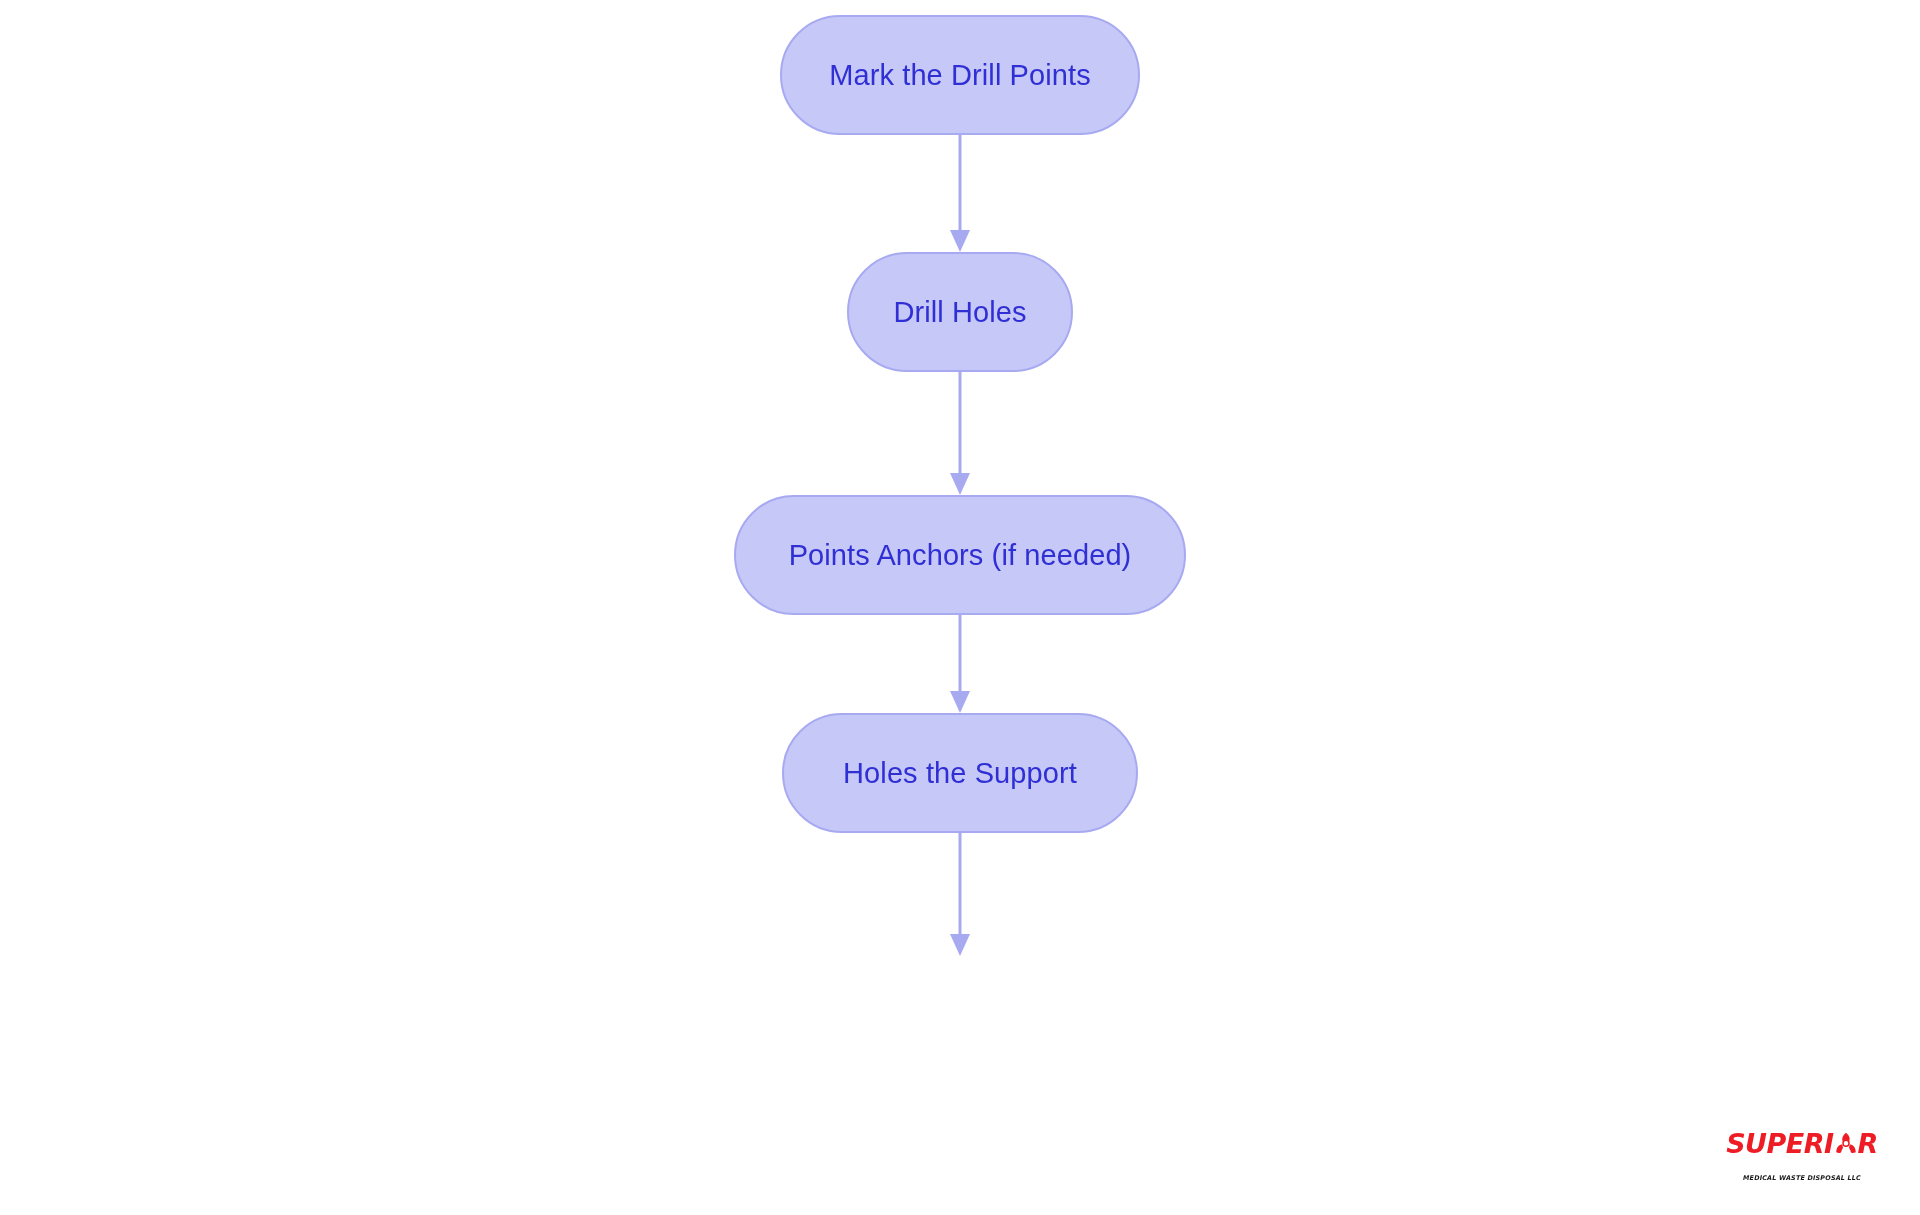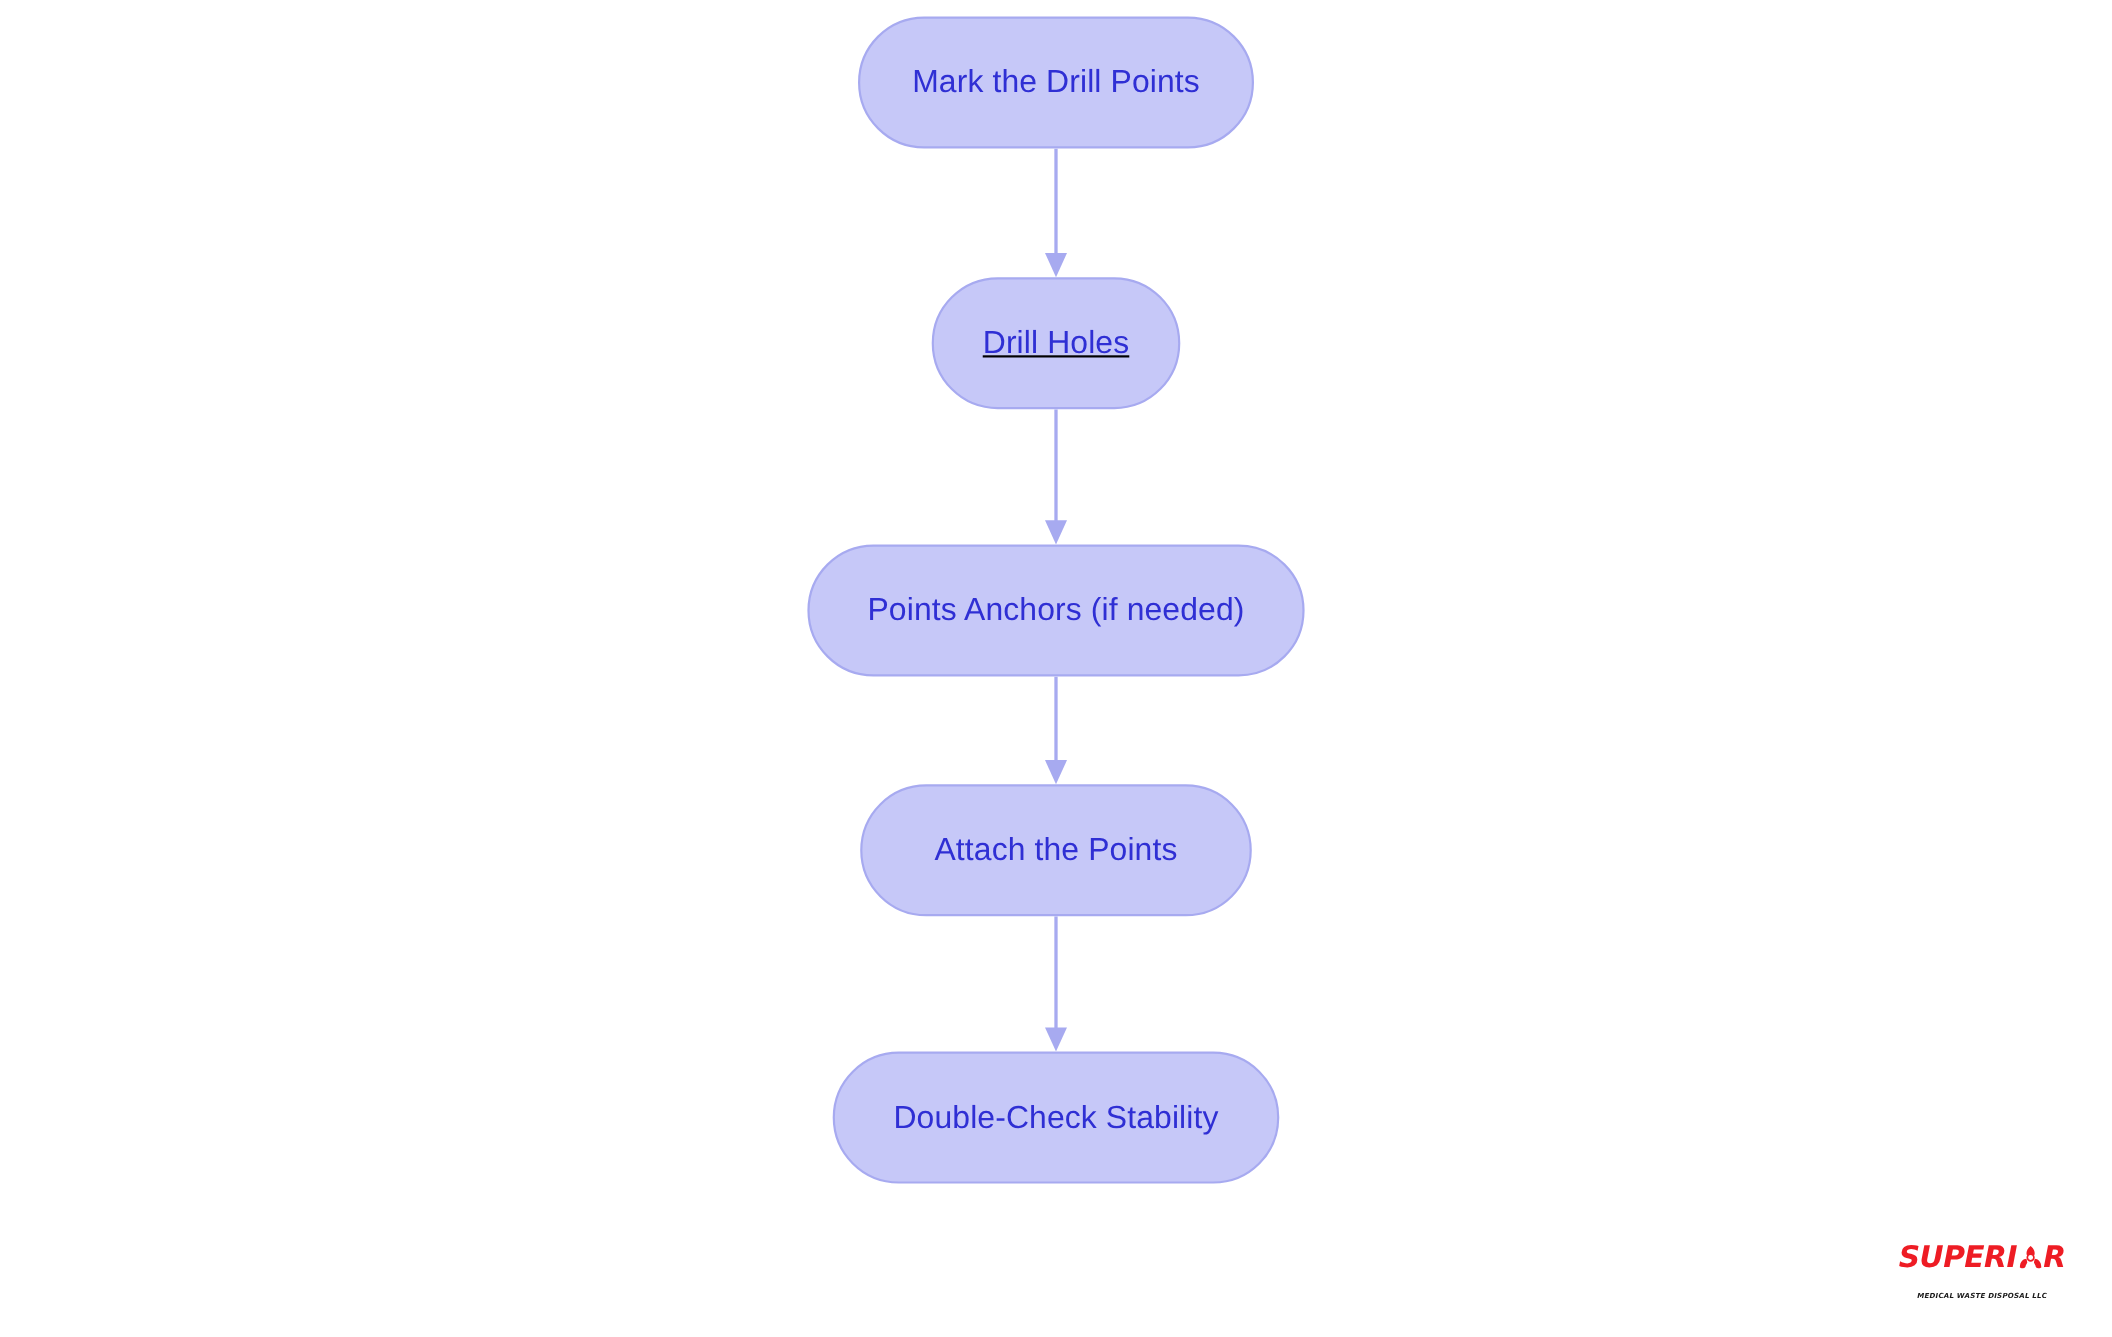--- a/index.html
+++ b/index.html
@@ -115,21 +115,21 @@
   </div>
 
   <div class="connector" style="height:117px;">
     <svg width="24" height="117" viewBox="0 0 24 117">
       <line x1="12" y1="0" x2="12" y2="100" stroke="#a7aaf0" stroke-width="3"></line>
       <polygon points="12,117 2,95 22,95" fill="#a7aaf0"></polygon>
     </svg>
   </div>
 
   <div class="node-row">
-    <div class="node" style="width:226px;text-decoration:underline;">
+    <div class="node" style="width:226px;">
       <span class="node-label">Drill Holes</span>
     </div>
   </div>
 
   <div class="connector" style="height:123px;">
     <svg width="24" height="123" viewBox="0 0 24 123">
       <line x1="12" y1="0" x2="12" y2="106" stroke="#a7aaf0" stroke-width="3"></line>
       <polygon points="12,123 2,101 22,101" fill="#a7aaf0"></polygon>
     </svg>
   </div>
@@ -142,36 +142,31 @@
 
   <div class="connector" style="height:98px;">
     <svg width="24" height="98" viewBox="0 0 24 98">
       <line x1="12" y1="0" x2="12" y2="81" stroke="#a7aaf0" stroke-width="3"></line>
       <polygon points="12,98 2,76 22,76" fill="#a7aaf0"></polygon>
     </svg>
   </div>
 
   <div class="node-row">
     <div class="node" style="width:356px;">
-      <span class="node-label">Attach the Points</span>
+      <span class="node-label">Holes the Support</span>
     </div>
   </div>
 
   <div class="connector" style="height:123px;">
     <svg width="24" height="123" viewBox="0 0 24 123">
       <line x1="12" y1="0" x2="12" y2="106" stroke="#a7aaf0" stroke-width="3"></line>
       <polygon points="12,123 2,101 22,101" fill="#a7aaf0"></polygon>
     </svg>
   </div>
 
-  <div class="node-row">
-    <div class="node" style="width:406px;">
-      <span class="node-label">Double-Check Stability</span>
-    </div>
-  </div>
 
 </div>
 
 <div id="logo">
   <div class="logo-main">
     <span>SUPERI</span>
     <span class="biohazard">
       <svg viewBox="0 0 64 64" width="24" height="24">
         <circle cx="32" cy="30" r="8" fill="none" stroke="#ee1c24" stroke-width="4"></circle>
         <path d="M32 2 C22 10 20 20 24 26 L32 22 L40 26 C44 20 42 10 32 2 Z" fill="#ee1c24"></path>

